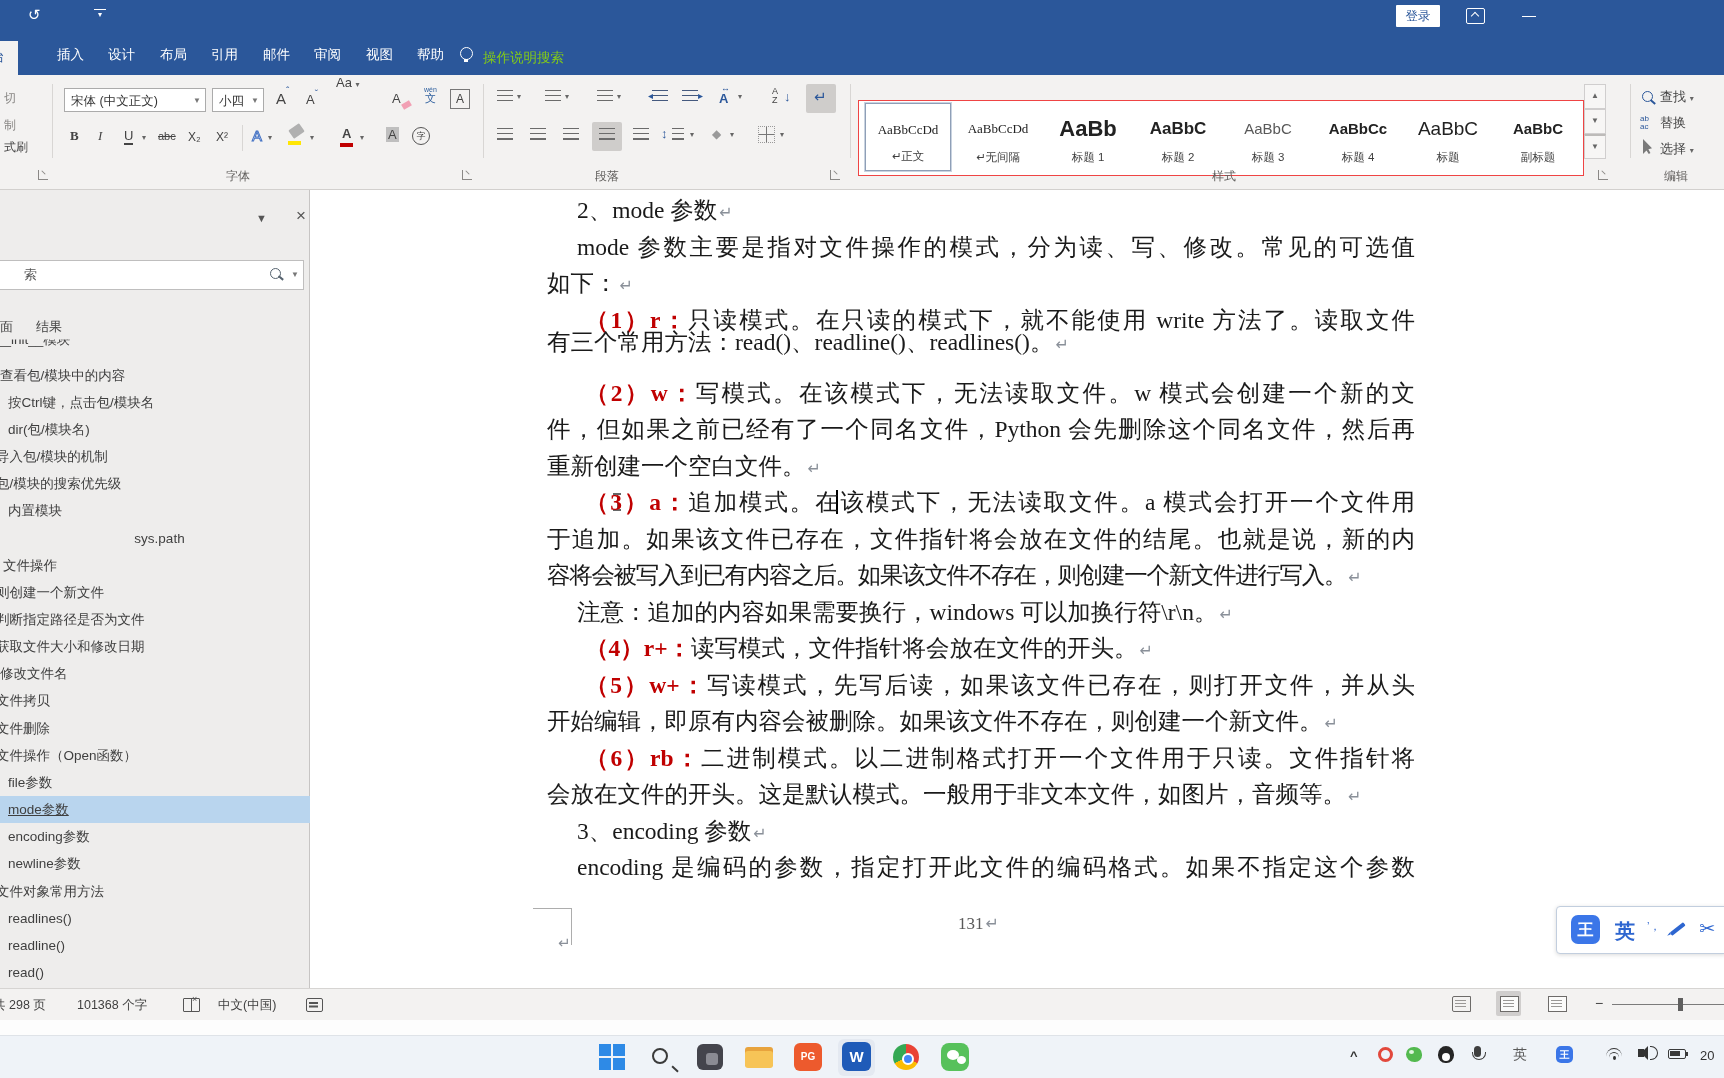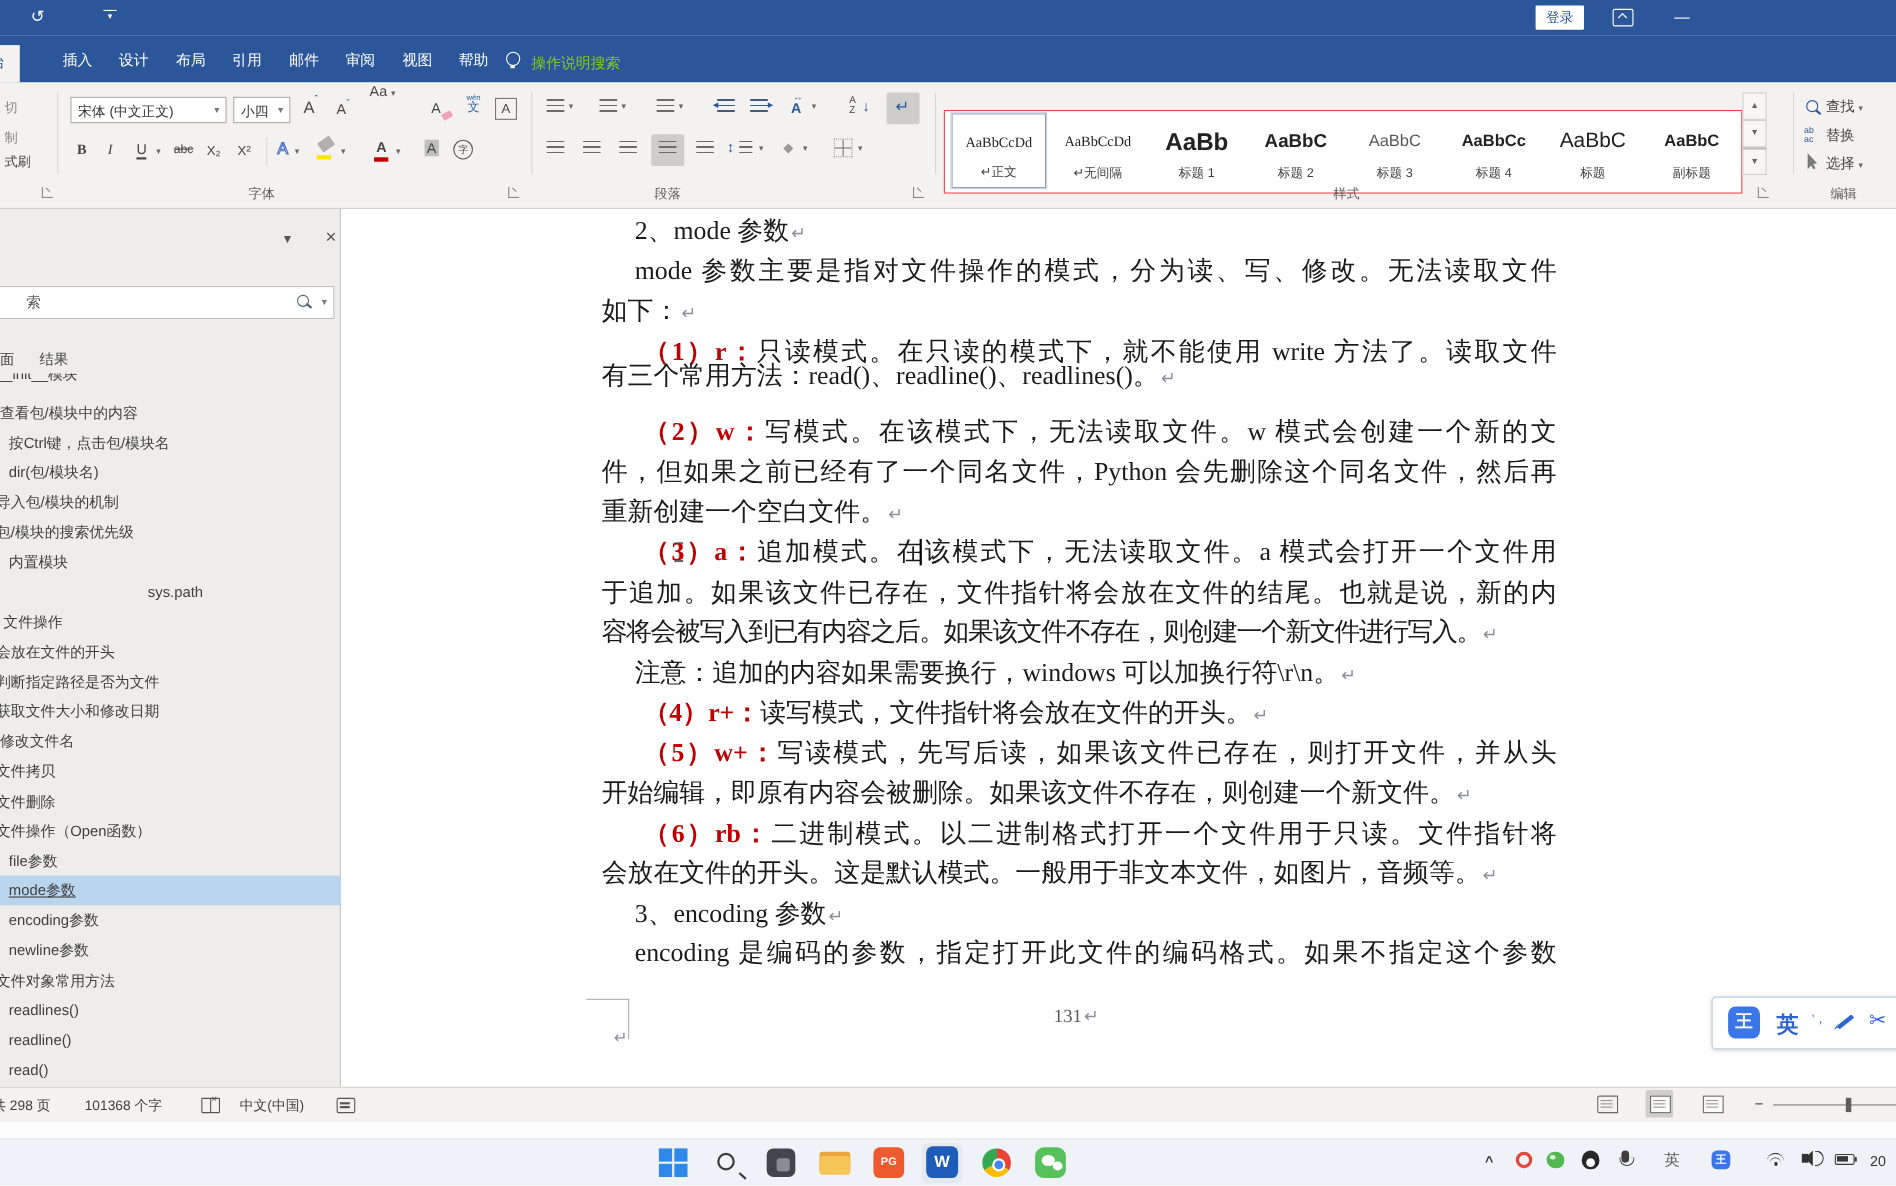--- a/index.html
+++ b/index.html
@@ -340,21 +340,21 @@
     <div class="abs navlist" id="navlist">
         <div class="navrow" style="top: -8.5px; padding-left: 0px; text-indent: -4px; height: 27px; clip-path: inset(14px 0px 0px);">__init__模块</div>
         <div class="navrow" style="top: 27.65px; padding-left: 0px;">查看包/模块中的内容</div>
         <div class="navrow" style="top: 54.8px; padding-left: 8px;">按Ctrl键，点击包/模块名</div>
         <div class="navrow" style="top: 81.95px; padding-left: 8px;">dir(包/模块名)</div>
         <div class="navrow" style="top: 109.1px; padding-left: 0px; text-indent: -4px;">导入包/模块的机制</div>
         <div class="navrow" style="top: 136.25px; padding-left: 0px; text-indent: -4px;">包/模块的搜索优先级</div>
         <div class="navrow" style="top: 163.4px; padding-left: 8px;">内置模块</div>
         <div class="navrow" style="top: 190.55px; padding-left: 8px; text-align: center;">sys.path</div>
         <div class="navrow" style="top: 217.7px; padding-left: 3px;">文件操作</div>
-        <div class="navrow" style="top: 244.85px; padding-left: 0px; text-indent: -4px;">会放在文件的开头</div>
+        <div class="navrow" style="top: 244.85px; padding-left: 0px; text-indent: -4px;">则创建一个新文件</div>
         <div class="navrow" style="top: 272px; padding-left: 0px; text-indent: -4px;">判断指定路径是否为文件</div>
         <div class="navrow" style="top: 299.15px; padding-left: 0px; text-indent: -4px;">获取文件大小和修改日期</div>
         <div class="navrow" style="top: 326.3px; padding-left: 4px; text-indent: -4px;">修改文件名</div>
         <div class="navrow" style="top: 353.45px; padding-left: 0px; text-indent: -4px;">文件拷贝</div>
         <div class="navrow" style="top: 380.6px; padding-left: 0px; text-indent: -4px;">文件删除</div>
         <div class="navrow" style="top: 407.75px; padding-left: 0px; text-indent: -4px;">文件操作（Open函数）</div>
         <div class="navrow" style="top: 434.9px; padding-left: 8px;">file参数</div>
         <div class="navrow sel" style="top: 462.05px; padding-left: 8px; text-decoration: underline;">mode参数</div>
         <div class="navrow" style="top: 489.2px; padding-left: 8px;">encoding参数</div>
         <div class="navrow" style="top: 516.35px; padding-left: 8px;">newline参数</div>
@@ -365,21 +365,21 @@
       </div>
   </div>
 
   <div class="abs docarea" id="docarea">
     <div class="abs caret"></div>
     <div class="abs ibeam"></div>
     <div class="abs corner"></div>
     <span class="abs cpmark">↵</span>
     <span class="abs pagenum"><span>131</span><span class="pmark">↵</span></span>
   <div class="dline" style="left: 267px; top: 4px;">2、mode 参数<span class="pmark">↵</span></div>
-      <div class="dline fill" style="left: 267px; top: 40.5px; width: 838px;">mode 参数主要是指对文件操作的模式，分为读、写、修改。无法读取文件</div>
+      <div class="dline fill" style="left: 267px; top: 40.5px; width: 838px;">mode 参数主要是指对文件操作的模式，分为读、写、修改。常见的可选值</div>
       <div class="dline" style="left: 237px; top: 77px;">如下：<span class="pmark">↵</span></div>
       <div class="dline fill" style="left: 275px; top: 113.5px; width: 830px;"><span class="dred">（1）r：</span>只读模式。在只读的模式下，就不能使用 write 方法了。读取文件</div>
       <div class="dline" style="left: 237px; top: 136px; text-align: center;">有三个常用方法：read()、readline()、readlines()。<span class="pmark">↵</span></div>
       <div class="dline fill" style="left: 275px; top: 186.5px; width: 830px;"><span class="dred">（2）w：</span>写模式。在该模式下，无法读取文件。w 模式会创建一个新的文</div>
       <div class="dline fill" style="left: 237px; top: 223px; width: 868px;">件，但如果之前已经有了一个同名文件，Python 会先删除这个同名文件，然后再</div>
       <div class="dline" style="left: 237px; top: 259.5px;">重新创建一个空白文件。<span class="pmark">↵</span></div>
       <div class="dline fill" style="left: 275px; top: 296px; width: 830px;"><span class="dred">（3）a：</span>追加模式。在该模式下，无法读取文件。a 模式会打开一个文件用</div>
       <div class="dline fill" style="left: 237px; top: 332.5px; width: 868px;">于追加。如果该文件已存在，文件指针将会放在文件的结尾。也就是说，新的内</div>
       <div class="dline" style="left: 237px; top: 369px; letter-spacing: -1.3px;">容将会被写入到已有内容之后。如果该文件不存在，则创建一个新文件进行写入。<span class="pmark">↵</span></div>
       <div class="dline" style="left: 267px; top: 405.5px;">注意：追加的内容如果需要换行，windows 可以加换行符\r\n。<span class="pmark">↵</span></div>

